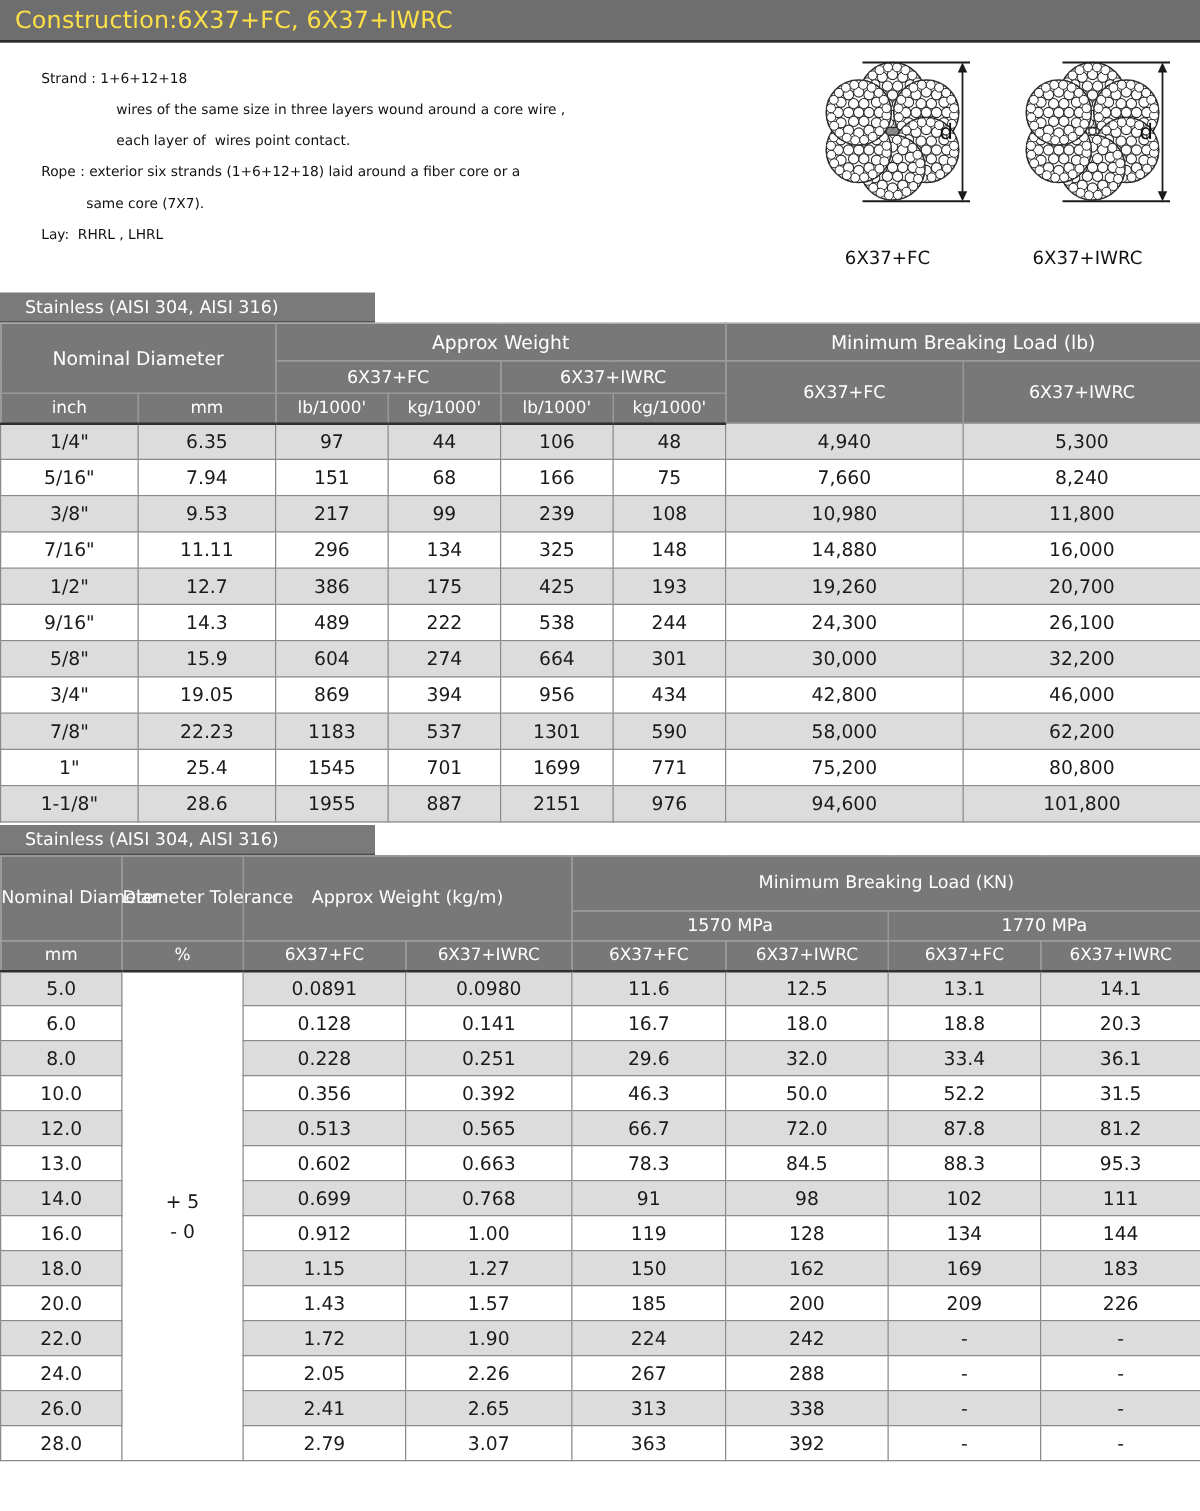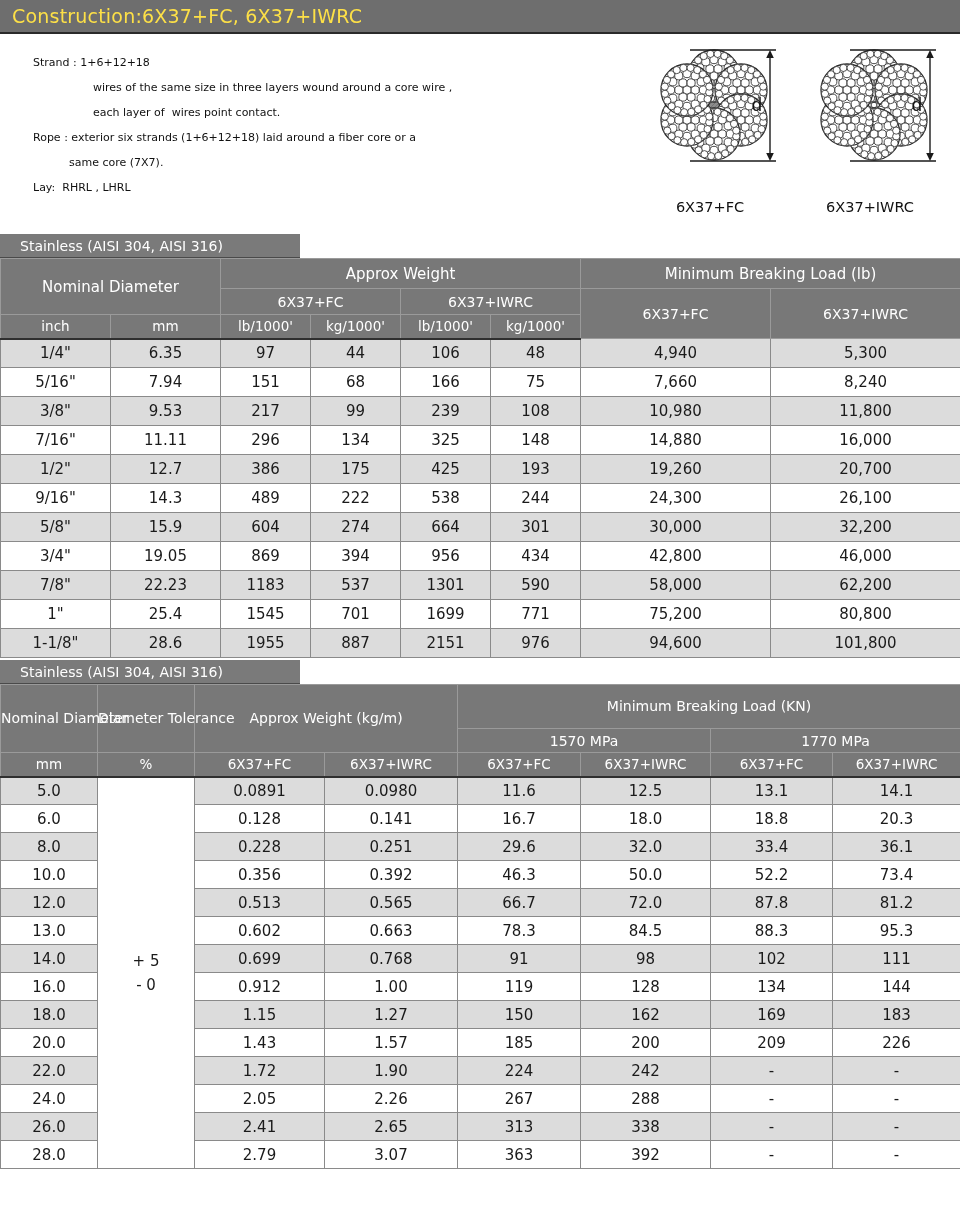--- a/index.html
+++ b/index.html
@@ -524,21 +524,21 @@
         <td>33.4</td>
         <td>36.1</td>
       </tr>
       <tr>
         <td>10.0</td>
         <td>0.356</td>
         <td>0.392</td>
         <td>46.3</td>
         <td>50.0</td>
         <td>52.2</td>
-        <td>73.4</td>
+        <td>31.5</td>
       </tr>
       <tr>
         <td>12.0</td>
         <td>0.513</td>
         <td>0.565</td>
         <td>66.7</td>
         <td>72.0</td>
         <td>87.8</td>
         <td>81.2</td>
       </tr>

